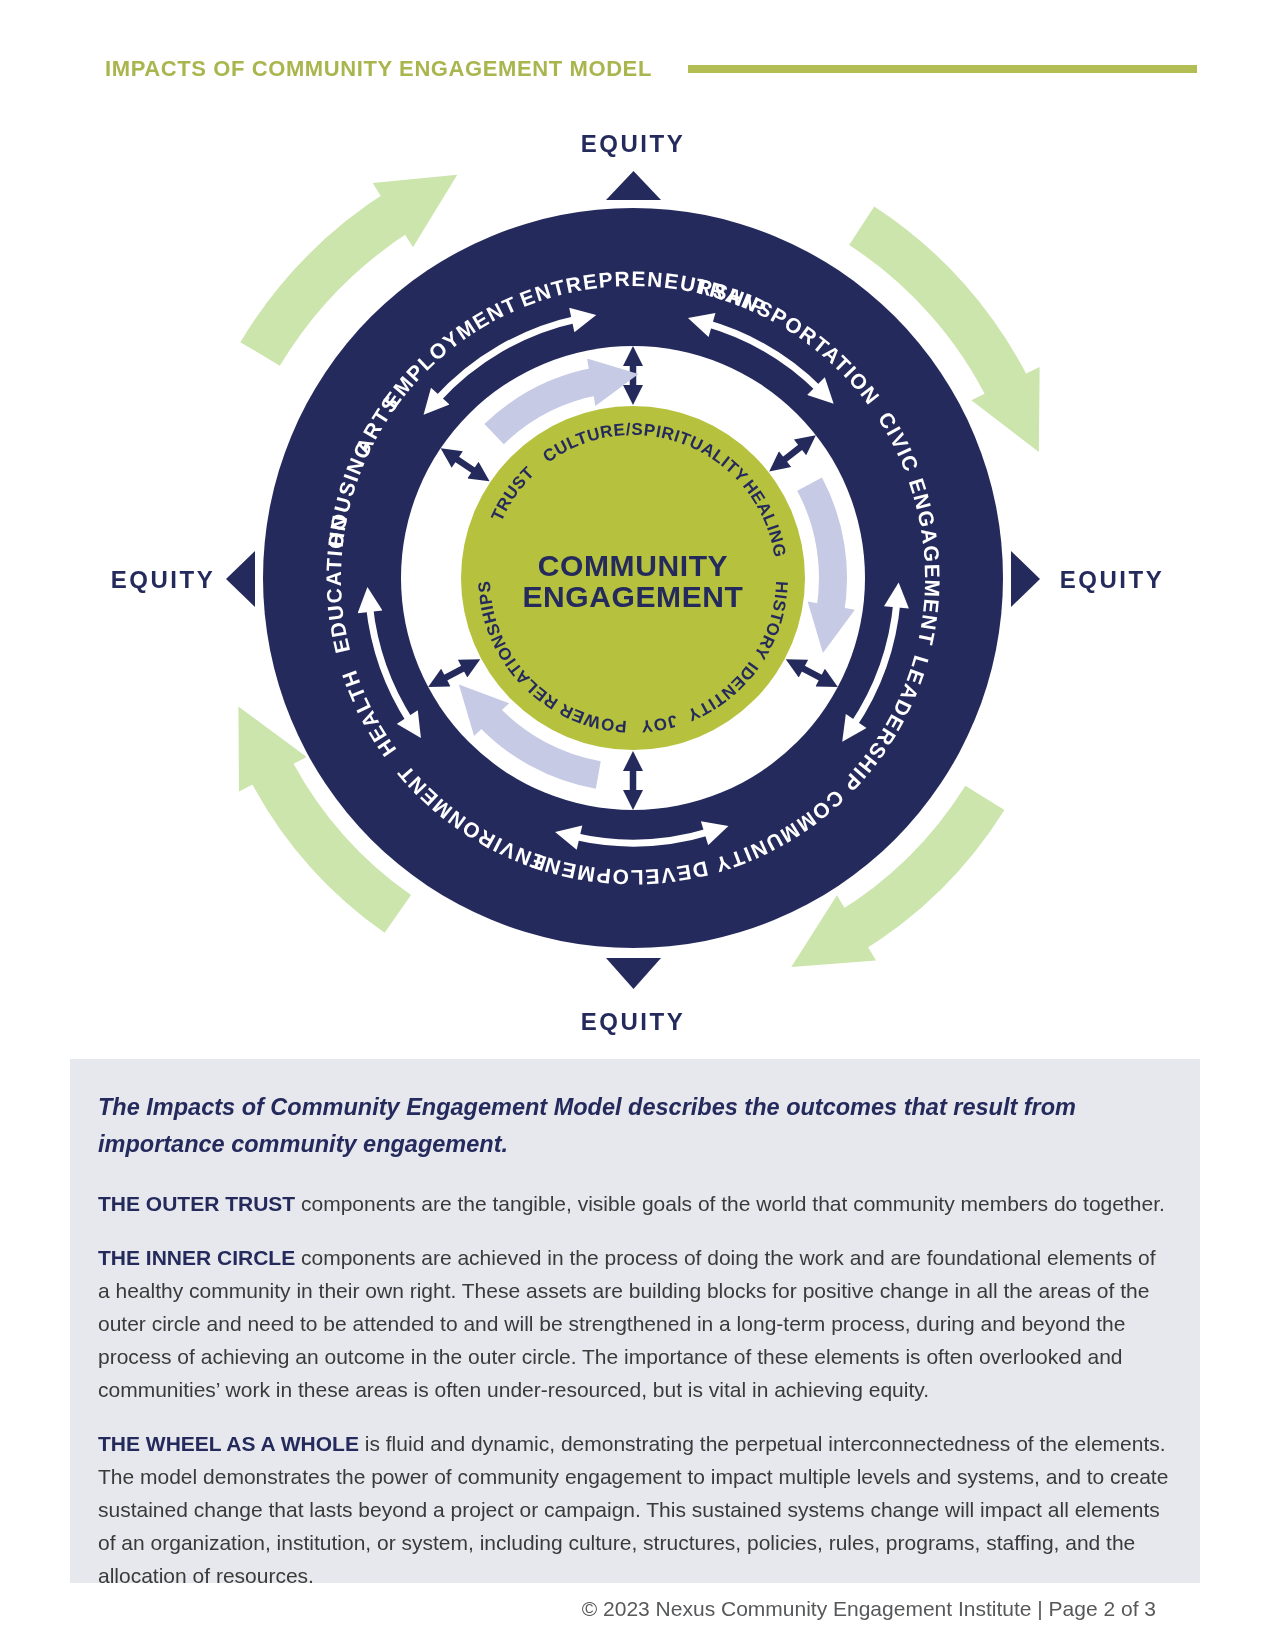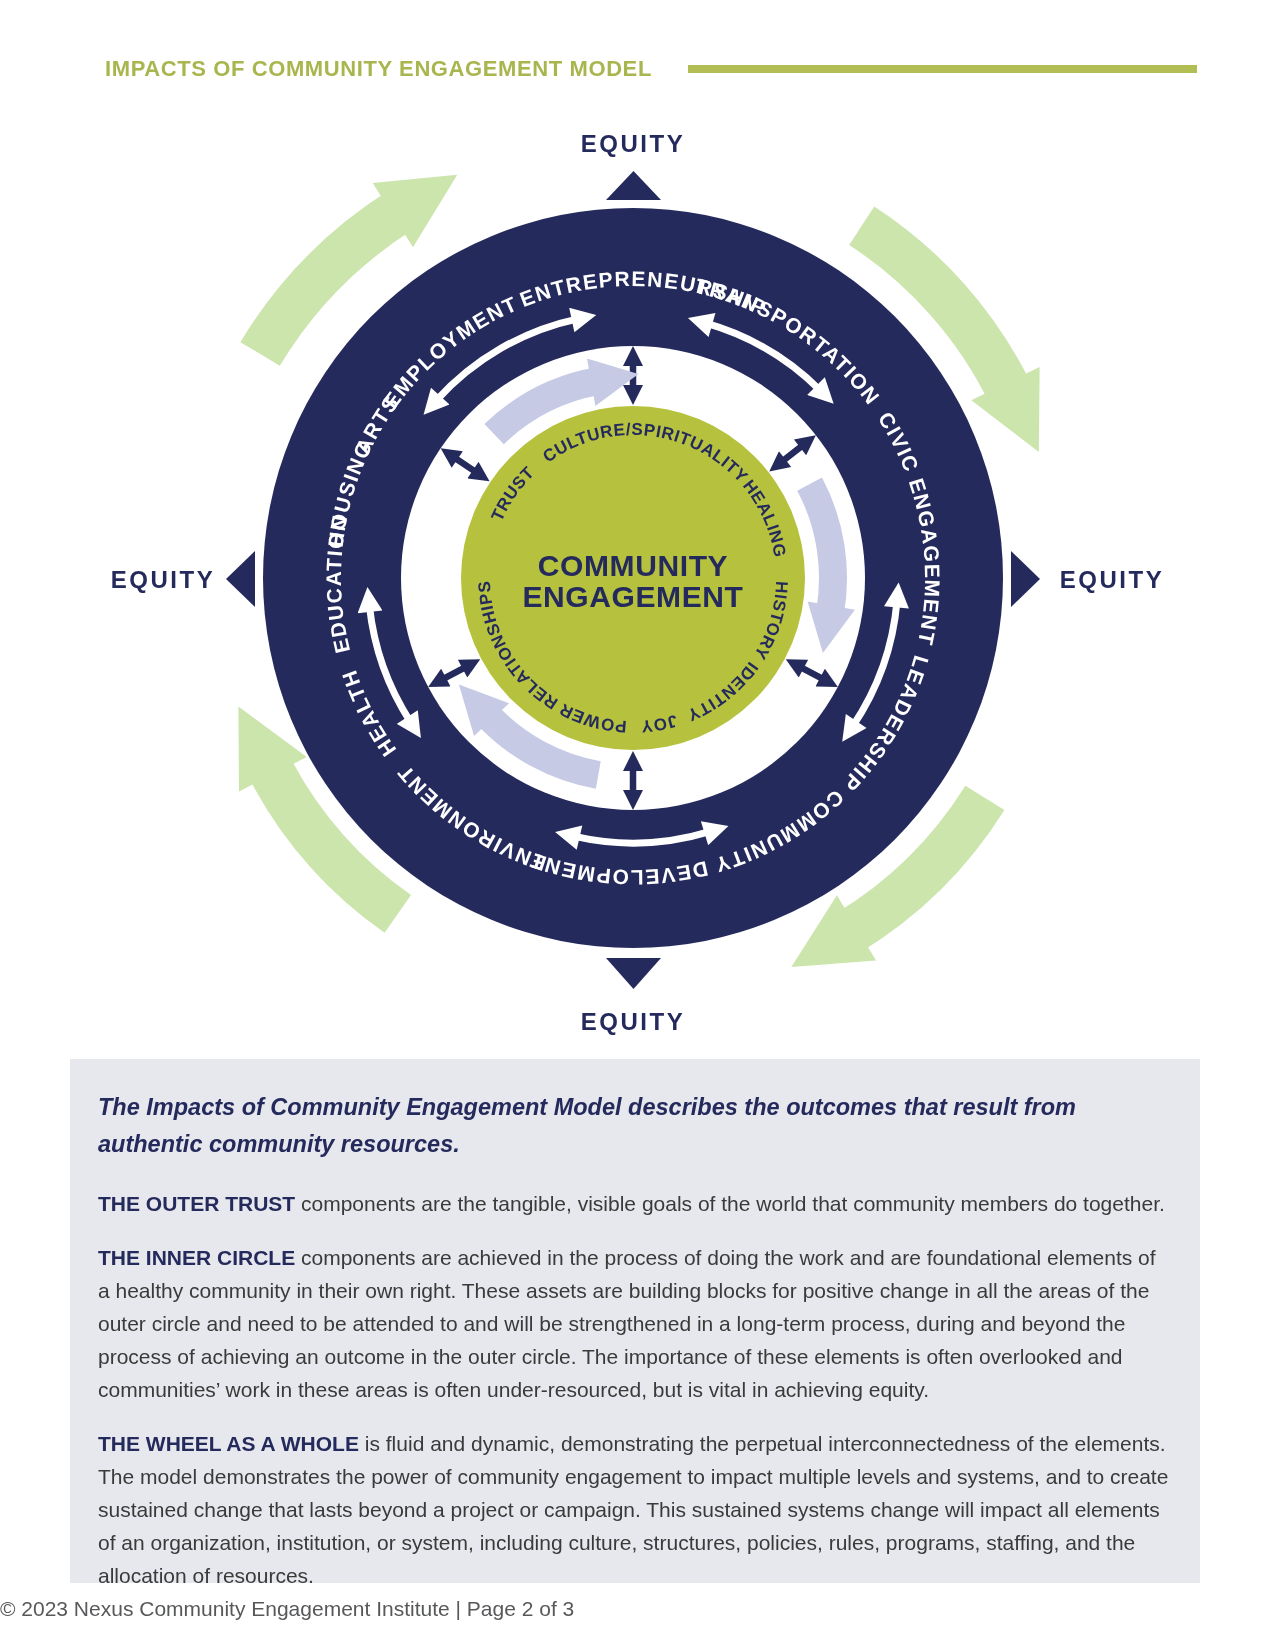--- a/index.html
+++ b/index.html
@@ -19,21 +19,21 @@
   .t-equity{font-size:24px;font-weight:bold;fill:#252a5c;letter-spacing:2.5px;}
   
   .panel{position:absolute;left:70px;top:1059px;width:1130px;height:524px;background:#e7e8ed;
          box-sizing:border-box;padding:30px 30px 0 28px;}
   .panel-heading{margin:0 0 24px 0;font-style:italic;font-weight:bold;font-size:23.5px;
                  line-height:37px;color:#252a5c;}
   .panel-heading span{display:block;}
   .panel p.bodytxt{margin:0 0 21px 0;font-size:21px;line-height:33px;color:#3a3a3a;}
   .panel p.bodytxt .lead{font-weight:bold;color:#252a5c;}
   
-  .footer{position:absolute;top:1597px;left:0;width:1156px;text-align:left;
+  .footer{position:absolute;top:1597px;left:0;width:1156px;text-align:right;
           font-size:21px;color:#57585a;}
 </style>
 </head>
 <body>
 
 <div class="hdr">
   <span class="hdr-title">IMPACTS OF COMMUNITY ENGAGEMENT MODEL</span>
   <div class="hdr-rule"></div>
 </div>
 
@@ -130,20 +130,20 @@
     <text class="t-equity" x="633" y="152" text-anchor="middle">EQUITY</text>
     <text class="t-equity" x="1112" y="588" text-anchor="middle">EQUITY</text>
     <text class="t-equity" x="633" y="1030" text-anchor="middle">EQUITY</text>
     <text class="t-equity" x="163" y="588" text-anchor="middle">EQUITY</text>
   </g>
 </svg>
 
 <div class="panel">
   <p class="panel-heading">
     <span>The Impacts of Community Engagement Model describes the outcomes that result from</span>
-    <span>authentic community resources.</span>
+    <span>importance community engagement.</span>
   </p>
   <p class="bodytxt"><span class="lead">THE OUTER TRUST</span><span> components are the tangible, visible goals of the world that community members do together.</span></p>
   <p class="bodytxt"><span class="lead">THE INNER CIRCLE</span><span> components are achieved in the process of doing the work and are foundational elements of a healthy community in their own right. These assets are building blocks for positive change in all the areas of the outer circle and need to be attended to and will be strengthened in a long-term process, during and beyond the process of achieving an outcome in the outer circle. The importance of these elements is often overlooked and communities’ work in these areas is often under-resourced, but is vital in achieving equity.</span></p>
   <p class="bodytxt"><span class="lead">THE WHEEL AS A WHOLE</span><span> is fluid and dynamic, demonstrating the perpetual interconnectedness of the elements. The model demonstrates the power of community engagement to impact multiple levels and systems, and to create sustained change that lasts beyond a project or campaign. This sustained systems change will impact all elements of an organization, institution, or system, including culture, structures, policies, rules, programs, staffing, and the allocation of resources.</span></p>
 </div>
 
 <div class="footer">© 2023 Nexus Community Engagement Institute | Page 2 of 3</div>
 
 </body></html>

